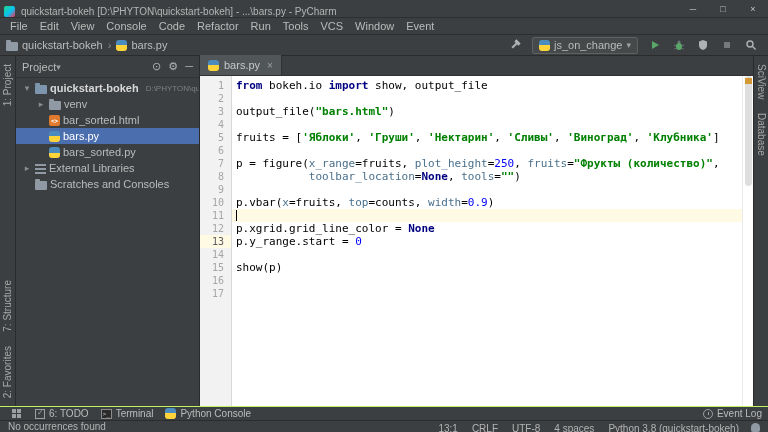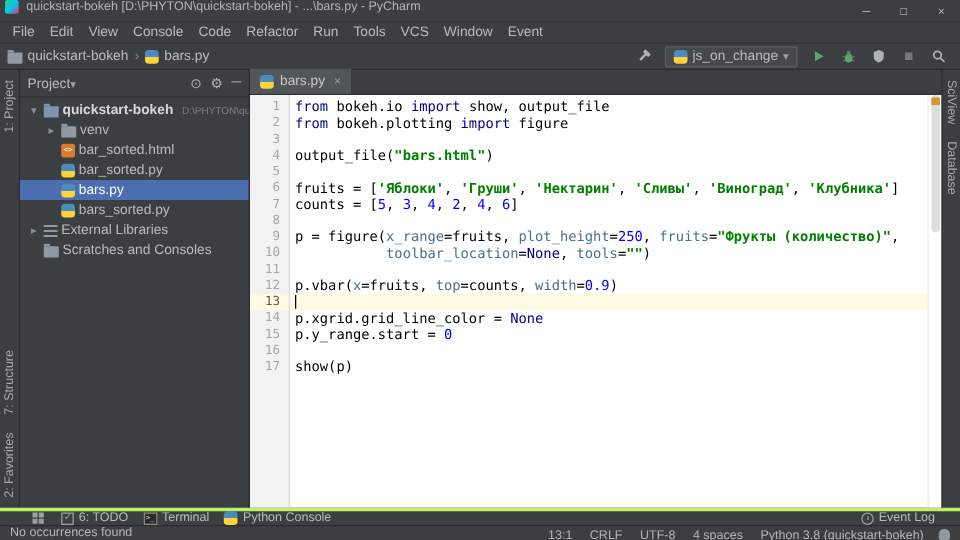--- a/index.html
+++ b/index.html
@@ -1,20 +1,20 @@
 <!DOCTYPE html>
 <html><head>
 <meta charset="utf-8">
 <style>
   *{margin:0;padding:0;box-sizing:border-box}
   html,body{width:768px;height:432px;overflow:hidden}
   body{font-family:"Liberation Sans",sans-serif;background:#3c3f41;color:#bbbbbb;font-size:11px;position:relative}
 
   
-  .titlebar{height:18px;display:flex;align-items:flex-start;padding:0 0 0 4px;background:#3c3f41;border-bottom:1px solid #2e2e2e}
+  .titlebar{height:18px;display:flex;align-items:flex-end;padding:0 0 0 4px;background:#3c3f41;border-bottom:1px solid #2e2e2e}
   .app-icon{width:11px;height:11px;border-radius:2px;background:linear-gradient(135deg,#21d789,#07c3f2 55%,#fe2857);margin-right:6px;flex:none}
   .title-text{font-size:10px;color:#b4b4b4;white-space:nowrap;overflow:hidden}
   .win-controls{margin-left:auto;display:flex;height:100%}
   .win-btn{width:30px;height:100%;display:flex;align-items:center;justify-content:center;font-size:9px;color:#c3c3c3}
   
   .menubar{height:17px;display:flex;align-items:center;padding:0 4px;background:#3c3f41;border-bottom:1px solid #2e2e2e}
   .menu-item{padding:1px 6px;color:#bbbbbb;cursor:default}
   
   .navbar{height:21px;display:flex;align-items:center;padding:0 6px;background:#3c3f41;border-bottom:1px solid #2b2b2b}
   .crumbs{display:flex;align-items:center;gap:3px}
@@ -67,30 +67,30 @@
   .tab{height:20px;display:flex;align-items:center;gap:5px;padding:0 8px;background:#515658;color:#c7c7c7;border-right:1px solid #323232}
   .tab-close{color:#9da0a2;font-size:10px;margin-left:2px}
   .editor{flex:1;display:flex;background:#ffffff;position:relative;overflow:hidden}
   .gutter{width:32px;background:#f2f2f2;border-right:1px solid #d9d9d9;padding-top:3px}
   .gline{height:13px;line-height:13px;text-align:right;padding-right:7px;color:#a6a6a6;font-family:"DejaVu Sans Mono",monospace;font-size:10px}
   .gline.caret{color:#5c5c5c;background:#fffae3}
   .code{flex:1;padding-top:3px;min-width:0}
   .cline{height:13px;line-height:13px;white-space:pre;font-family:"DejaVu Sans Mono",monospace;font-size:11px;color:#000;position:relative;padding-left:4px}
   .cline.caret{background:#fffae3}
   .cline.caret::before{content:"";position:absolute;left:4px;top:1px;width:1px;height:11px;background:#000}
-  .tk{color:#000080;font-weight:normal}
+  .tk{color:#000080;font-weight:bold}
   .ts{color:#008000;font-weight:bold}
   .tn{color:#0000ff}
   .ta{color:#4a708c}
   .tp{color:#000000}
   .scrollbar{width:11px;background:#ffffff;border-left:1px solid #ebebeb;position:relative}
   .scroll-mark{position:absolute;top:2px;left:2px;width:7px;height:6px;background:#f4af3d}
   .scroll-thumb{position:absolute;top:0;left:2px;width:7px;height:110px;background:rgba(0,0,0,0.13);border-radius:4px}
   
-  .bottombar{height:14px;display:flex;align-items:center;gap:2px;padding:0 20px;background:#3c3f41;border-top:3px solid #bef264;font-size:10px}
+  .bottombar{height:14px;display:flex;align-items:center;gap:2px;padding:0 6px;background:#3c3f41;border-top:1px solid #bef264;font-size:10px}
   .bb-btn{display:flex;align-items:center;gap:4px;padding:0 6px;height:100%;color:#bbbbbb;cursor:default}
   .ic-grid{width:9px;height:9px;background:linear-gradient(#9da0a2 0 0) left top/4px 4px no-repeat,linear-gradient(#9da0a2 0 0) right top/4px 4px no-repeat,linear-gradient(#9da0a2 0 0) left bottom/4px 4px no-repeat,linear-gradient(#9da0a2 0 0) right bottom/4px 4px no-repeat}
   .event-log{margin-left:auto;display:flex;align-items:center;gap:4px;color:#bbbbbb}
   .statusbar{height:16px;display:flex;padding:0 8px;background:#3c3f41;border-top:1px solid #2b2b2b;font-size:10px;color:#b4b4b4}
   .status-right{margin-left:auto;display:flex;align-items:center;gap:14px}
   .status-item{cursor:default;white-space:nowrap}
 </style>
 </head>
 <body>
 
@@ -209,25 +209,20 @@
         </div>
         <div class="tree-row" style="padding-left: 20px;">
           <span class="expander">▸</span>
           <span class="ic ic-folder"></span>
           <span class="tree-label">venv</span>
         </div>
         <div class="tree-row" style="padding-left: 20px;">
           <span class="expander"></span>
           <span class="ic ic-html"></span>
           <span class="tree-label">bar_sorted.html</span>
-        </div>
-        <div class="tree-row" style="padding-left: 20px;">
-          <span class="expander"></span>
-          <span class="ic ic-python"></span>
-          <span class="tree-label">bar_sorted.py</span>
         </div>
         <div class="tree-row selected" style="padding-left: 20px;">
           <span class="expander"></span>
           <span class="ic ic-python"></span>
           <span class="tree-label">bars.py</span>
         </div>
         <div class="tree-row" style="padding-left: 20px;">
           <span class="expander"></span>
           <span class="ic ic-python"></span>
           <span class="tree-label">bars_sorted.py</span>
@@ -268,26 +263,24 @@
           <div class="gline">11</div>
           <div class="gline">12</div>
           <div class="gline caret">13</div>
           <div class="gline">14</div>
           <div class="gline">15</div>
           <div class="gline">16</div>
           <div class="gline">17</div>
         </div>
       <div class="code" id="code">
           <div class="cline"><span class="tk">from</span><span class="tp"> bokeh.io </span><span class="tk">import</span><span class="tp"> show, output_file</span></div>
-          <div class="cline"><span class="tk">from</span><span class="tp"> bokeh.plotting </span><span class="tk">import</span><span class="tp"> figure</span></div>
           <div class="cline"></div>
           <div class="cline"><span class="tp">output_file(</span><span class="ts">"bars.html"</span><span class="tp">)</span></div>
           <div class="cline"></div>
           <div class="cline"><span class="tp">fruits = [</span><span class="ts">'Яблоки'</span><span class="tp">, </span><span class="ts">'Груши'</span><span class="tp">, </span><span class="ts">'Нектарин'</span><span class="tp">, </span><span class="ts">'Сливы'</span><span class="tp">, </span><span class="ts">'Виноград'</span><span class="tp">, </span><span class="ts">'Клубника'</span><span class="tp">]</span></div>
-          <div class="cline"><span class="tp">counts = [</span><span class="tn">5</span><span class="tp">, </span><span class="tn">3</span><span class="tp">, </span><span class="tn">4</span><span class="tp">, </span><span class="tn">2</span><span class="tp">, </span><span class="tn">4</span><span class="tp">, </span><span class="tn">6</span><span class="tp">]</span></div>
           <div class="cline"></div>
           <div class="cline"><span class="tp">p = figure(</span><span class="ta">x_range</span><span class="tp">=fruits, </span><span class="ta">plot_height</span><span class="tp">=</span><span class="tn">250</span><span class="tp">, </span><span class="ta">fruits</span><span class="tp">=</span><span class="ts">"Фрукты (количество)"</span><span class="tp">,</span></div>
           <div class="cline"><span class="tp">           </span><span class="ta">toolbar_location</span><span class="tp">=</span><span class="tk">None</span><span class="tp">, </span><span class="ta">tools</span><span class="tp">=</span><span class="ts">""</span><span class="tp">)</span></div>
           <div class="cline"></div>
           <div class="cline"><span class="tp">p.vbar(</span><span class="ta">x</span><span class="tp">=fruits, </span><span class="ta">top</span><span class="tp">=counts, </span><span class="ta">width</span><span class="tp">=</span><span class="tn">0.9</span><span class="tp">)</span></div>
           <div class="cline caret"></div>
           <div class="cline"><span class="tp">p.xgrid.grid_line_color = </span><span class="tk">None</span></div>
           <div class="cline"><span class="tp">p.y_range.start = </span><span class="tn">0</span></div>
           <div class="cline"></div>
           <div class="cline"><span class="tp">show(p)</span></div>

